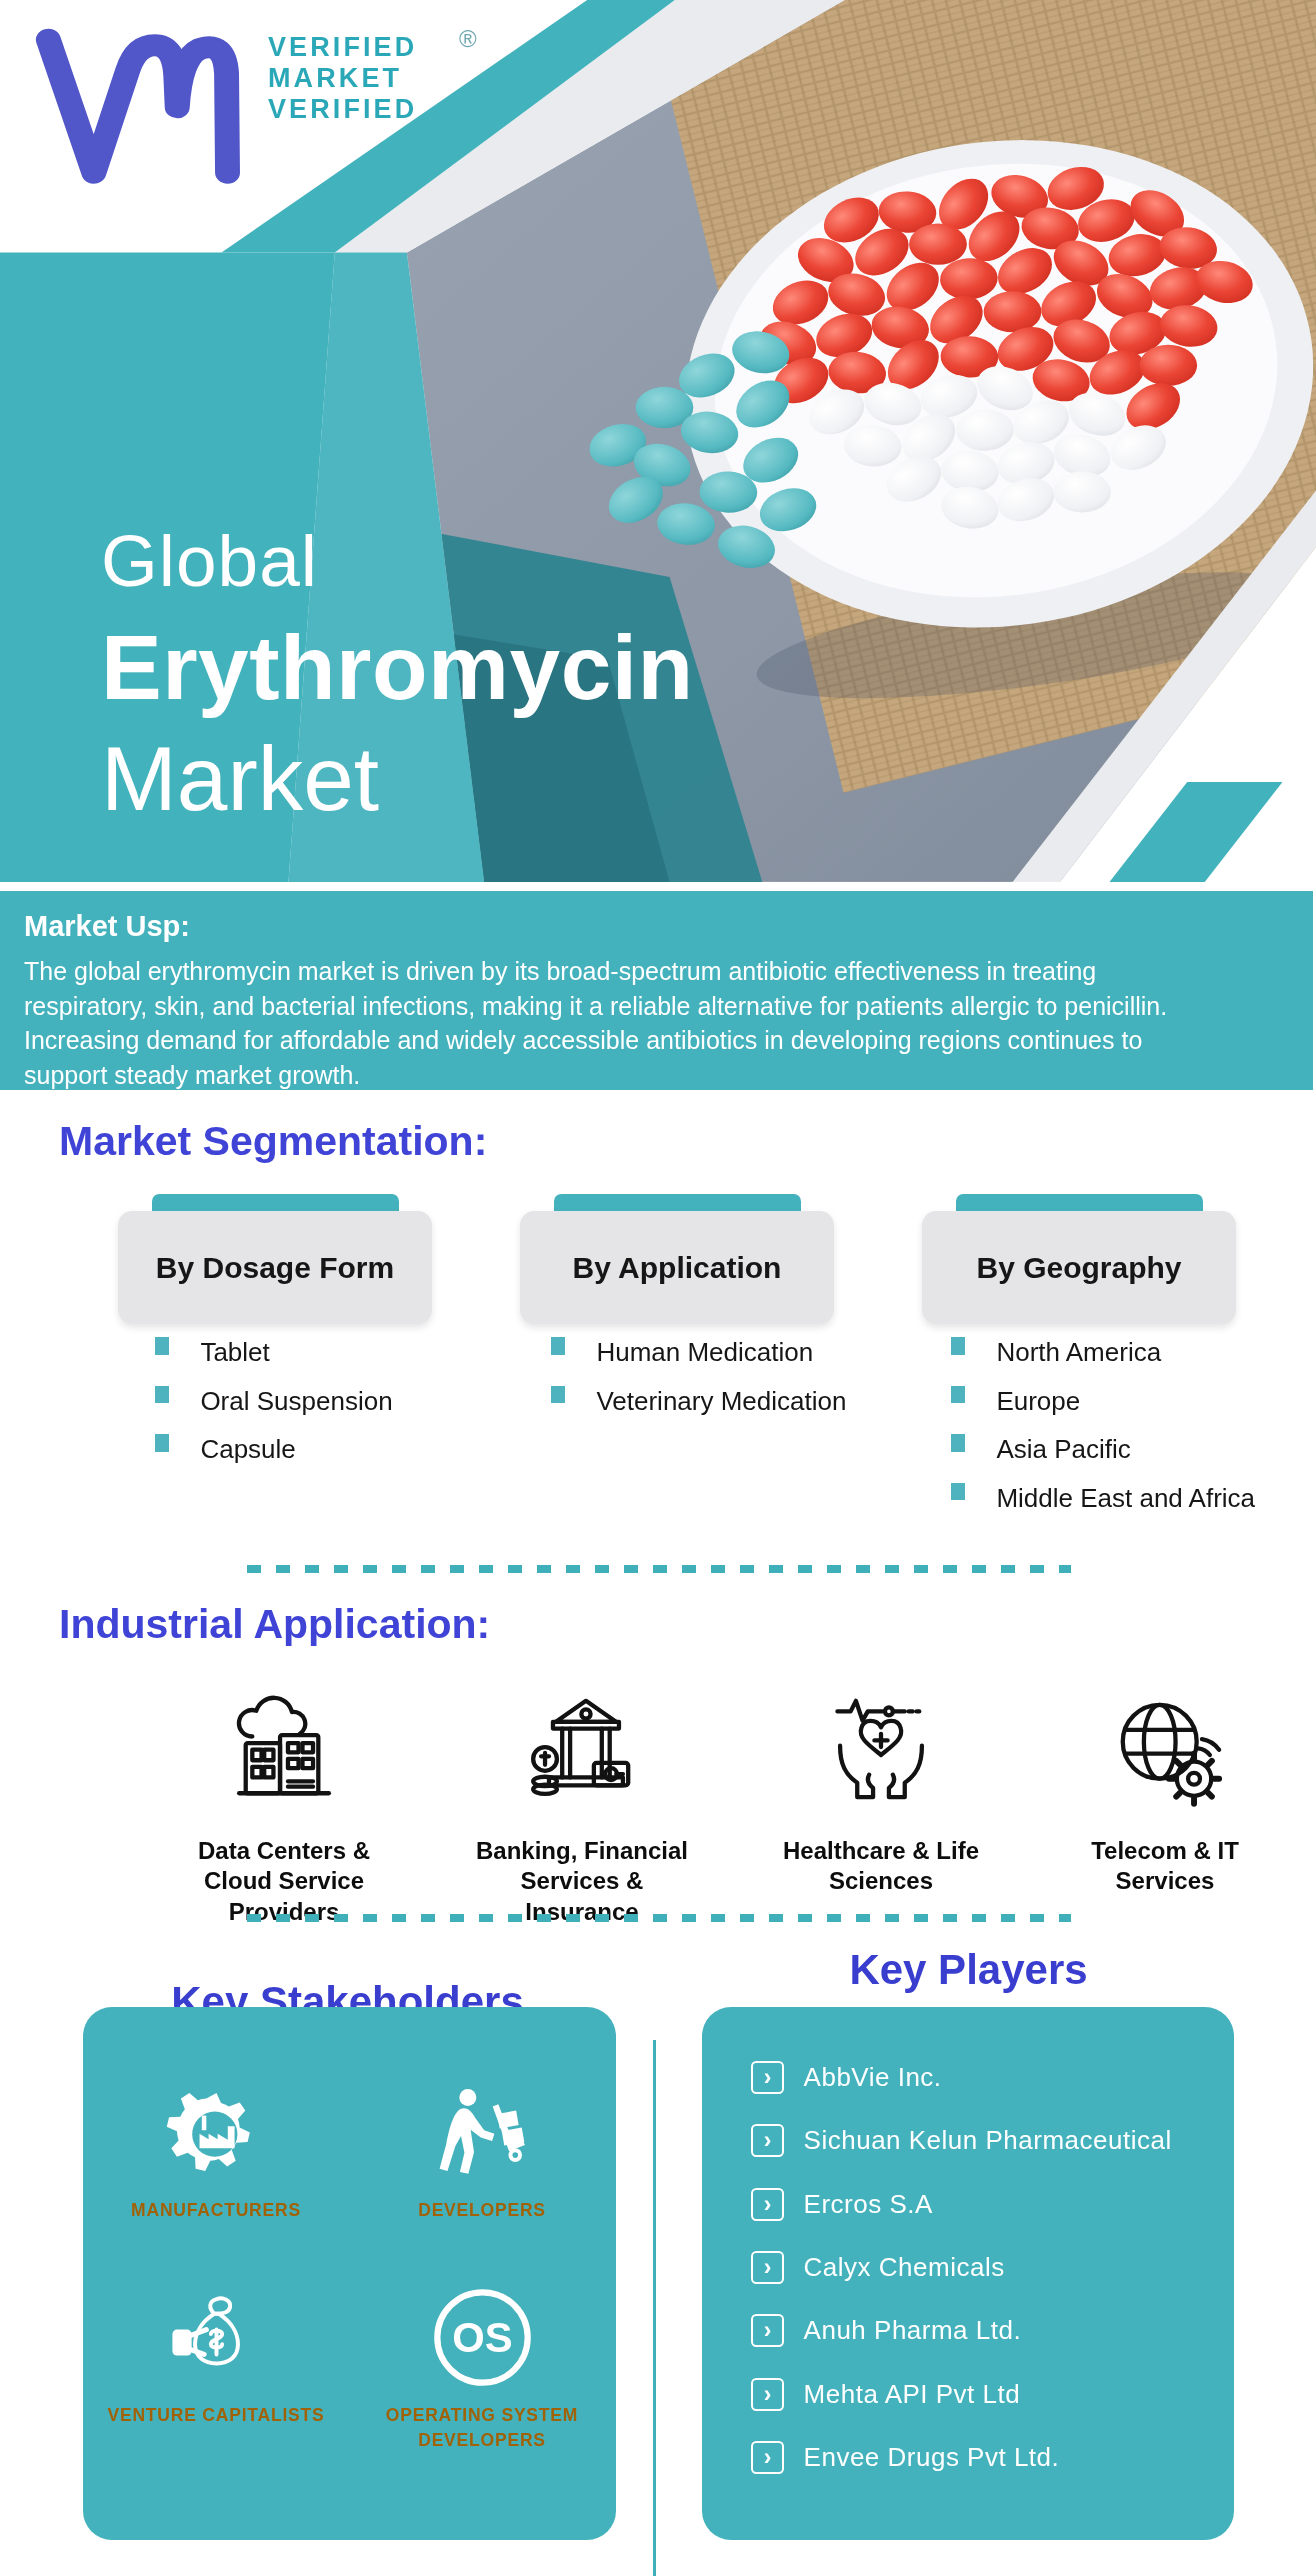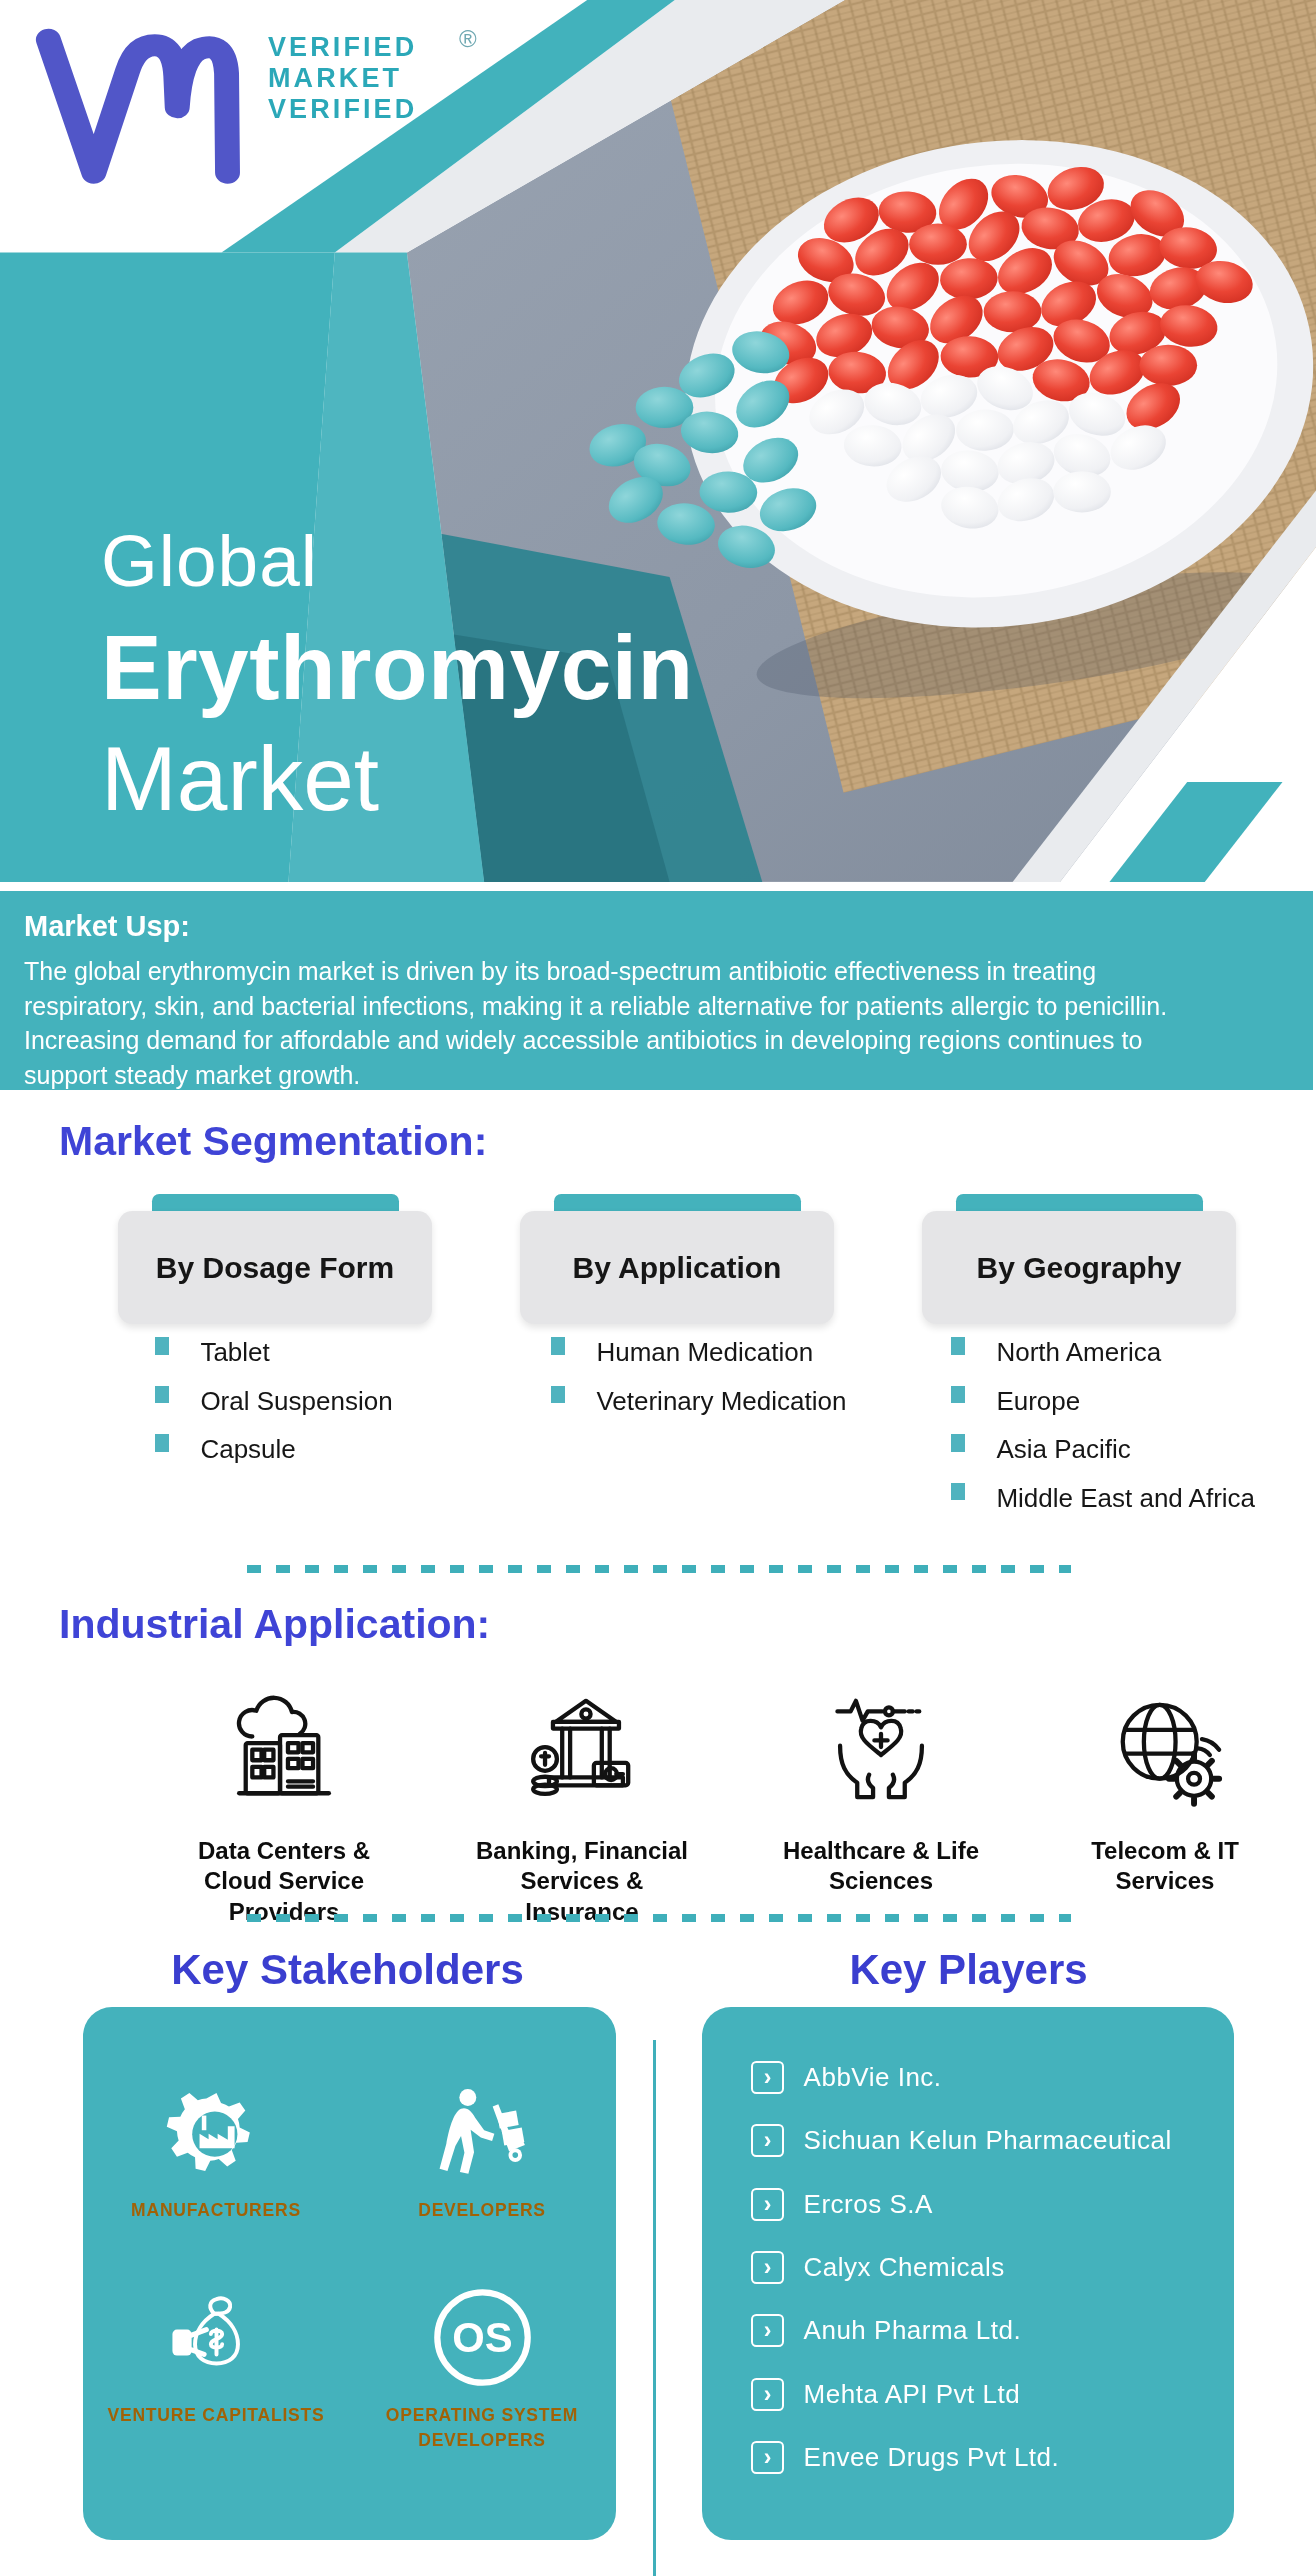--- a/index.html
+++ b/index.html
@@ -348,21 +348,21 @@
       <circle cx="144" cy="142" r="26"></circle>
         <circle cx="144" cy="142" r="9"></circle>
       <path d="M144,112 v-8 M144,172 v8 M114,142 h-8 M174,142 h8 M123,121 l-6,-6 M165,163 l6,6 M165,121 l6,-6 M123,163 l-6,6" stroke-width="9"></path>
       <path d="M150,96 a26,26 0 0 1 18,10 M156,82 a40,40 0 0 1 26,16"></path>
     </svg>
     <div class="ind-label">Telecom &amp; IT Services</div>
   </div>
 
   <div class="dashes" style="top:1914px;"></div>
 
-  <div class="col-title" style="left:82px;">Key Stakeholders</div>
+  <div class="col-title" style="left:82px;margin-top:32px;">Key Stakeholders</div>
   <div class="col-title" style="left:703px;">Key Players</div>
 
   <div class="teal-panel" style="left:83px; width:533px;"></div>
   <div class="teal-panel" style="left:702px; width:532px;"></div>
   <div class="vdiv" style="left:653px; top:2040px; width:3.1px; height:556px;"></div>
 
   <div class="stk-cell" style="left:95px; top:2076px;">
     <svg class="stk-icon" viewBox="0 0 200 200">
       <g fill="#ffffff">
         <path d="M100,30 l8,18 a54,54 0 0 1 14,6 l19,-7 10,14 -13,15 a54,54 0 0 1 3,15 l18,9 -4,17 -20,1 a54,54 0 0 1 -8,13 l7,19 -15,10 -15,-13 a54,54 0 0 1 -15,3 l-9,18 -17,-4 -1,-20 a54,54 0 0 1 -13,-8 l-19,7 -10,-15 13,-14 a54,54 0 0 1 -3,-16 l-18,-8 4,-17 20,-1 a54,54 0 0 1 8,-13 l-7,-19 15,-10 15,13 a54,54 0 0 1 15,-3 Z"></path>

